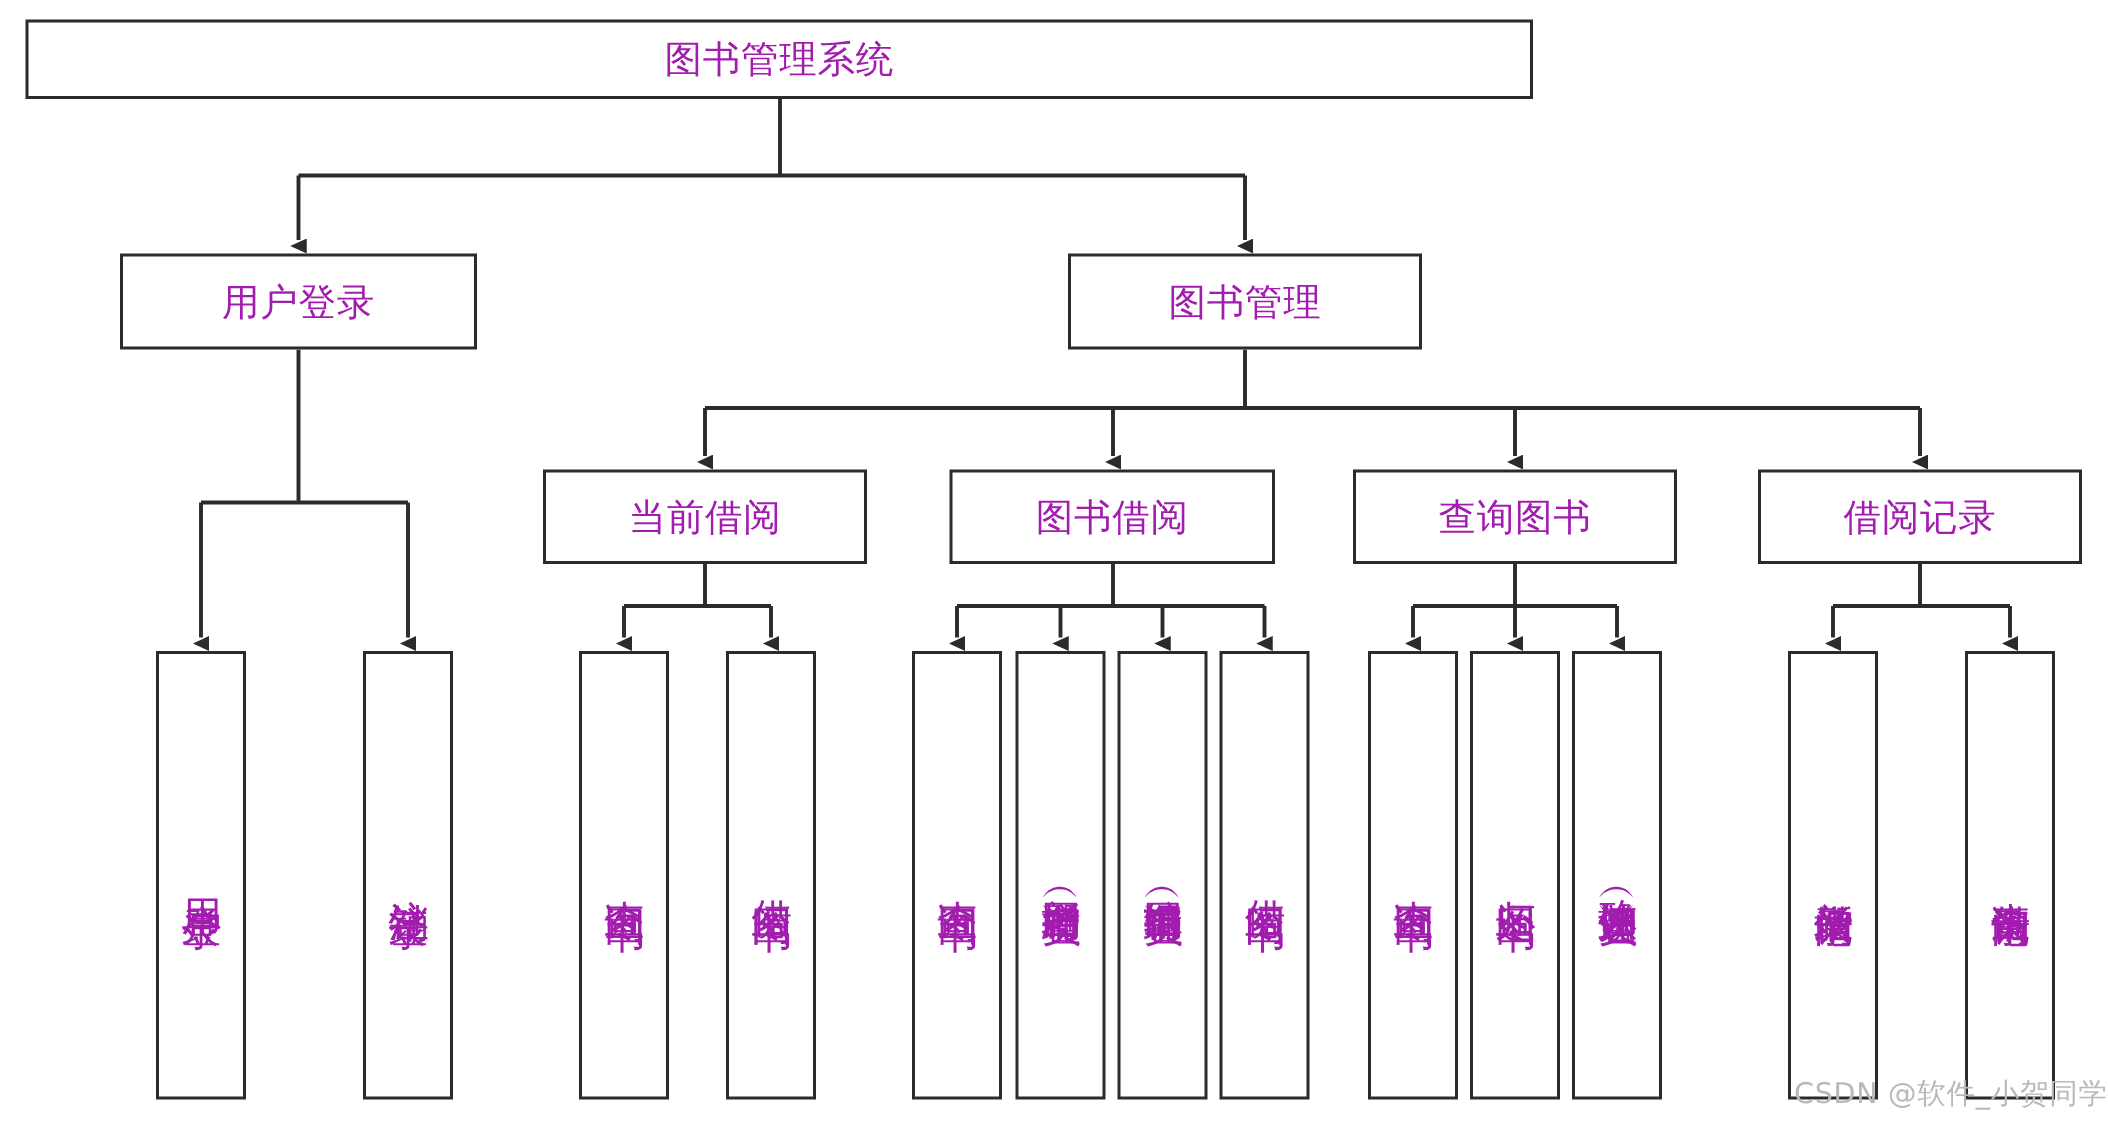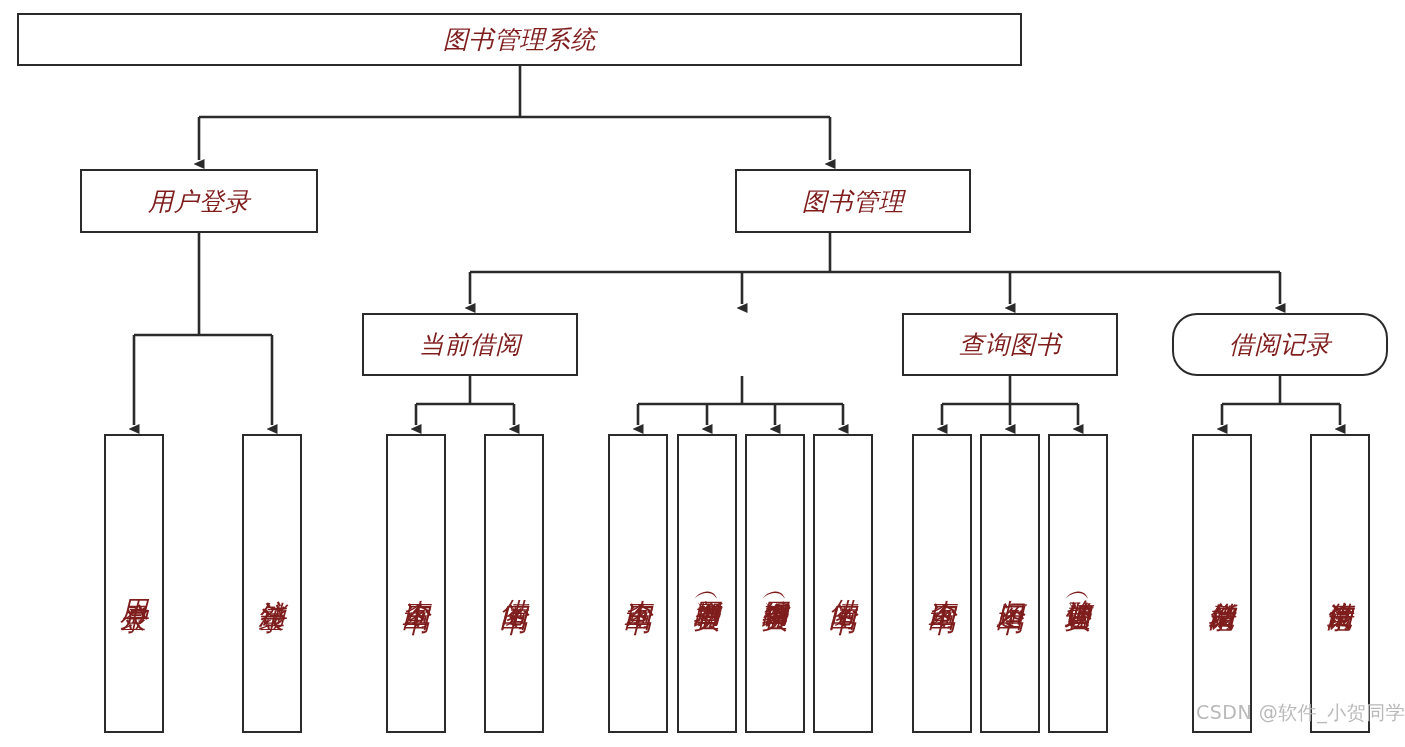--- a/index.html
+++ b/index.html
@@ -29,25 +29,24 @@
     position: absolute;
     box-sizing: border-box;
     background: #ffffff;
     border: 2.5px solid #2b2b2b;
     display: flex;
     align-items: center;
     justify-content: center;
     z-index: 2;
   }
   .node-label {
-    color: #7f1d1d;
+    color: #a21caf;
     text-align: center;
     line-height: 1.08;
     white-space: pre;
-    font-style: italic;
   }
   
   .node.horiz .node-label {
     font-size: 25px;
     letter-spacing: 0.5px;
   }
   .node.root .node-label {
     font-size: 25px;
   }
   
@@ -134,31 +133,34 @@
     </g>
   </svg>
 
   <div class="node root horiz" style="left:17px; top:13px; width:1005px; height:53px;">
     <span class="node-label">图书管理系统</span>
   </div>
 
   <div class="node horiz" style="left:80px; top:169px; width:238px; height:64px;">
     <span class="node-label">用户登录</span>
   </div>
-  <div class="node horiz" style="left:712px; top:169px; width:236px; height:64px;margin-left:23px;">
+  <div class="node horiz" style="left:712px; top:169px; width:236px; height:64px;">
     <span class="node-label">图书管理</span>
   </div>
 
   <div class="node horiz" style="left:362px; top:313px; width:216px; height:63px;">
     <span class="node-label">当前借阅</span>
   </div>
+  <div class="node horiz" style="left:633px; top:313px; width:217px; height:63px;">
+    <span class="node-label">图书借阅</span>
+  </div>
   <div class="node horiz" style="left:902px; top:313px; width:216px; height:63px;">
     <span class="node-label">查询图书</span>
   </div>
-  <div class="node horiz" style="left:1172px; top:313px; width:216px; height:63px;border-radius:25px;">
+  <div class="node horiz" style="left:1172px; top:313px; width:216px; height:63px;">
     <span class="node-label">借阅记录</span>
   </div>
 
   <div class="node vert" style="left:104px; top:434px; width:60px; height:299px;">
     <span class="node-label">用户登录</span>
   </div>
   <div class="node vert" style="left:242px; top:434px; width:60px; height:299px;">
     <span class="node-label">注销登录</span>
   </div>
 
@@ -192,15 +194,15 @@
     <span class="node-label">确认归还（管理员）</span>
   </div>
 
   <div class="node vert tight" style="left:1192px; top:434px; width:60px; height:299px;">
     <span class="node-label">新增借阅记录</span>
   </div>
   <div class="node vert tight" style="left:1310px; top:434px; width:60px; height:299px;">
     <span class="node-label">查询借阅记录</span>
   </div>
 
-  <div class="watermark" style="left:1196px; top:700px;">CSDN @软件_小贺同学</div>
+  <div class="watermark" style="left:1196px; top:716px;">CSDN @软件_小贺同学</div>
 
 </div>
 
 </body></html>

